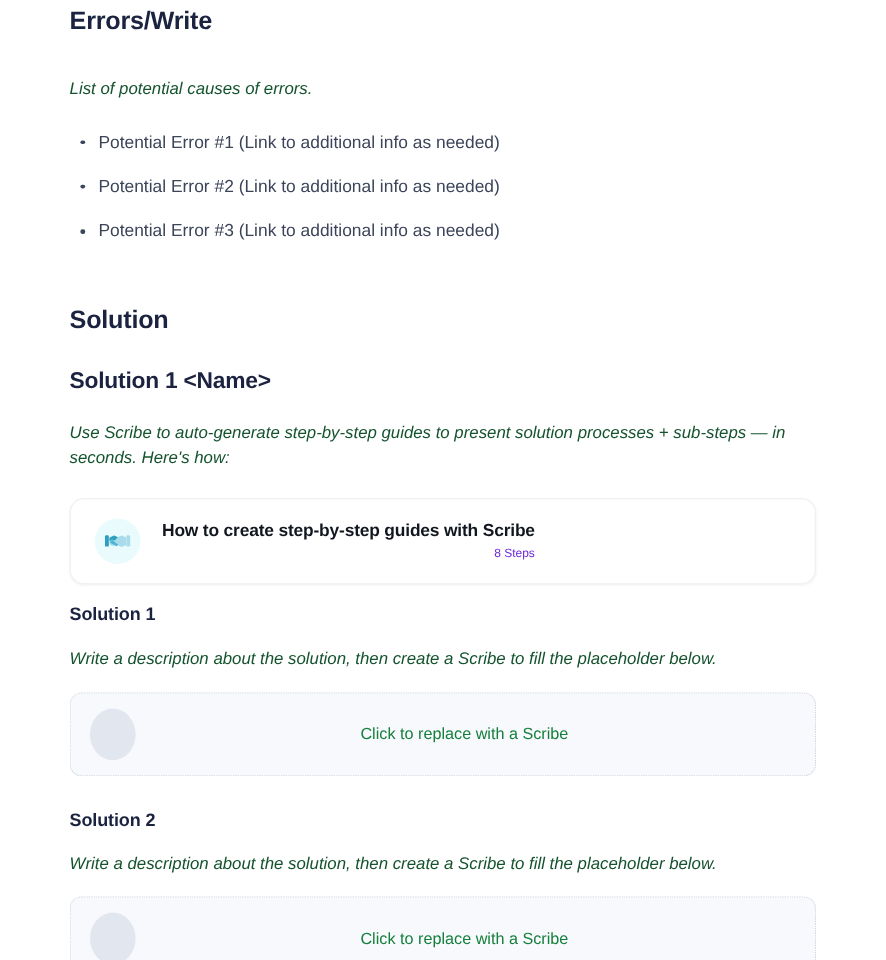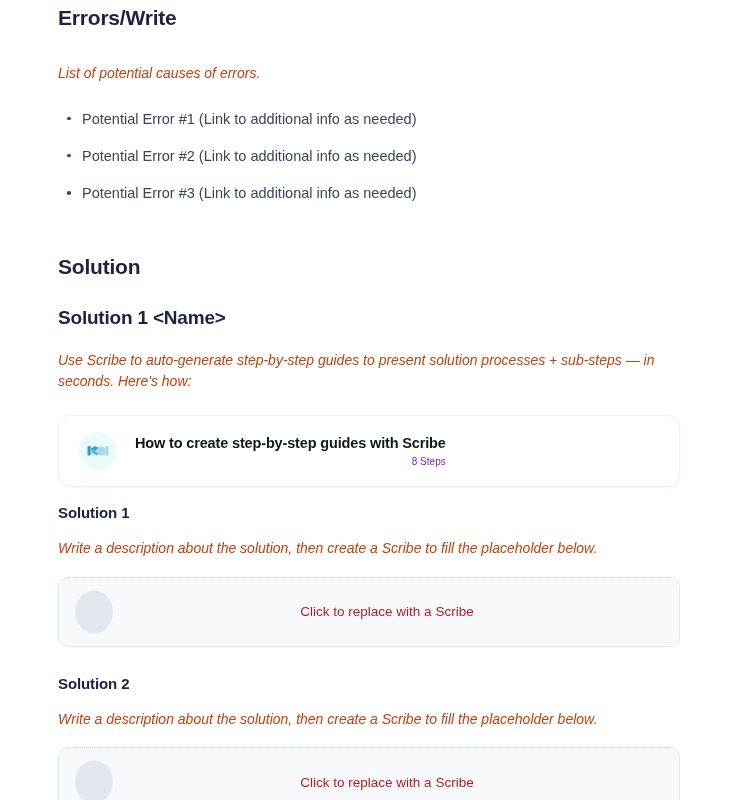--- a/index.html
+++ b/index.html
@@ -43,21 +43,21 @@
     font-weight: bold;
     color: #1b2340;
     letter-spacing: -0.1px;
     margin: 0;
   }
 
   
   .lede {
     font-size: 14px;
     font-style: italic;
-    color: #c2410c;
+    color: #14532d;
     line-height: 1.55;
     margin: 0;
   }
   .bullets {
     list-style: none;
     margin: 0;
     padding: 0;
   }
   .bullets li {
     position: relative;
@@ -127,21 +127,21 @@
     left: 16px;
     top: 50%;
     transform: translateY(-50%);
     width: 38px;
     height: 43px;
     border-radius: 50%;
     background: #e2e6ee;
   }
   .placeholder-label {
     font-size: 13.5px;
-    color: #b91c1c;
+    color: #15803d;
     margin-left: 36px;
   }
 
   
   .sp-1  { height: 33px; }
   .sp-2  { height: 24px; }
   .sp-3  { height: 51px; }
   .sp-4  { height: 28px; }
   .sp-5  { height: 21px; }
   .sp-6  { height: 22px; }

